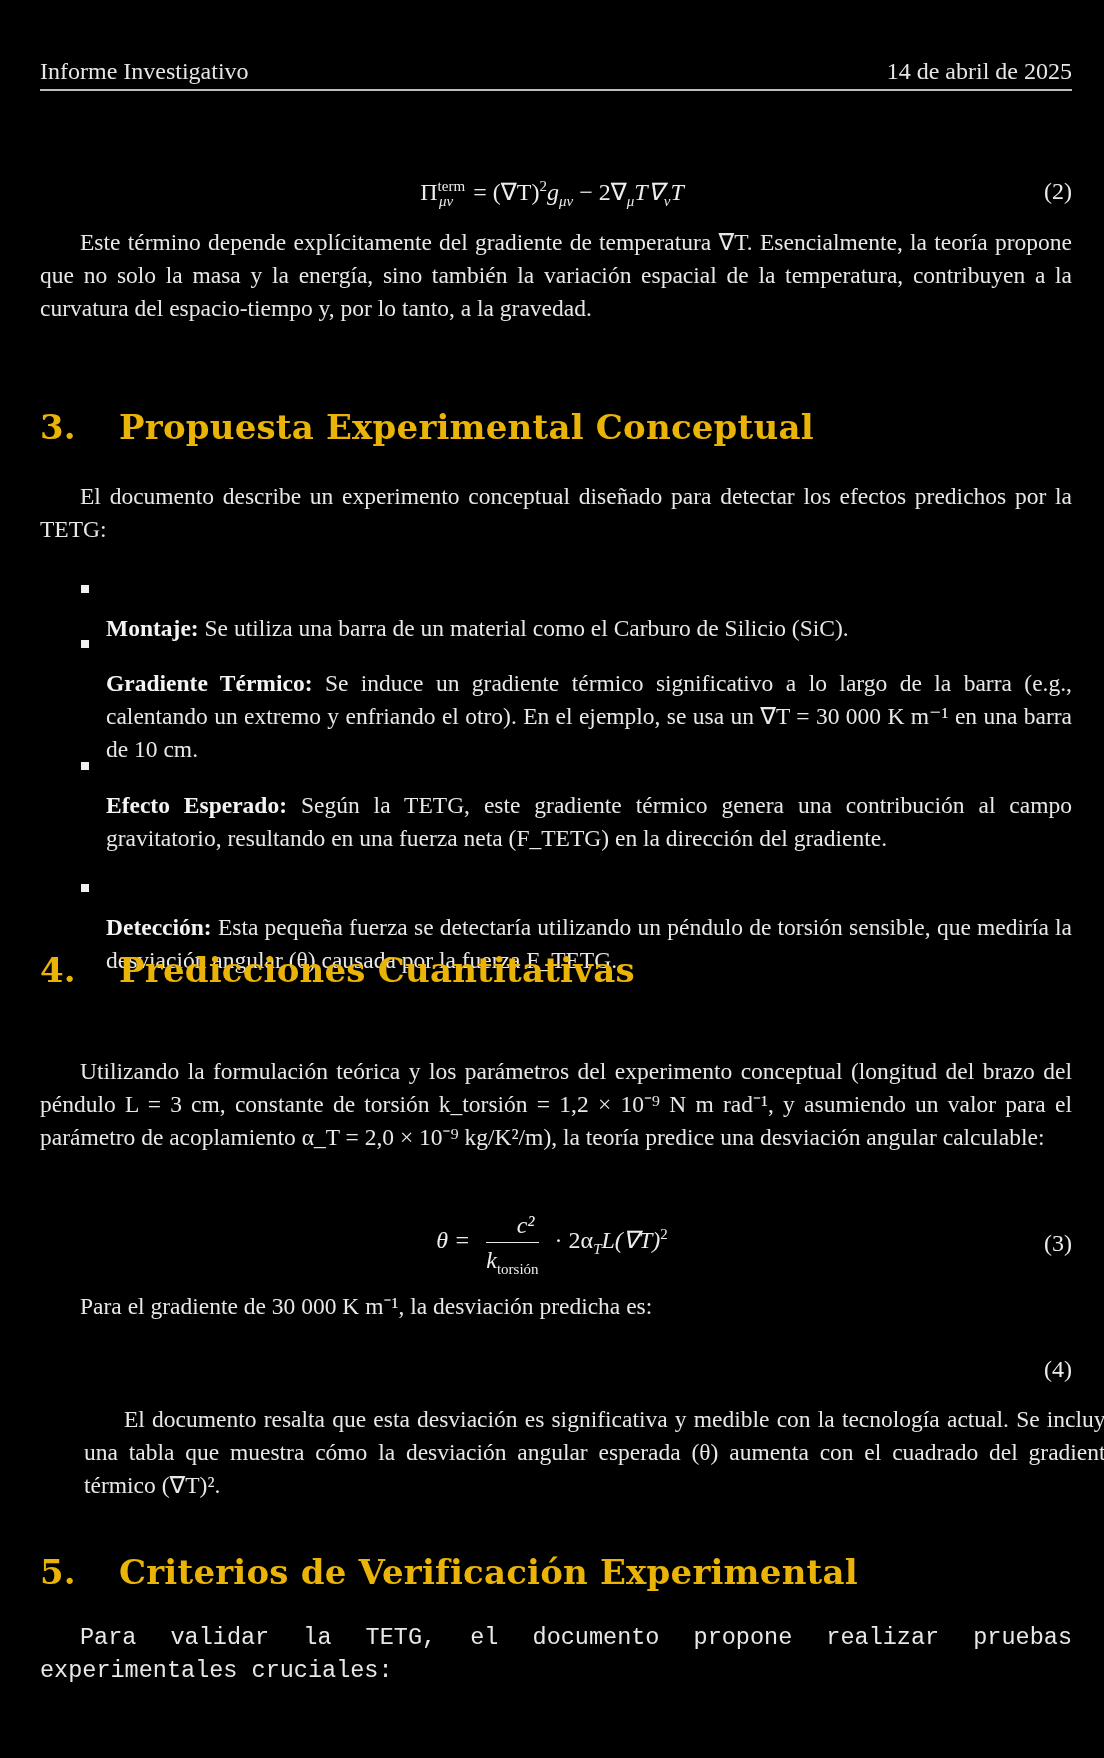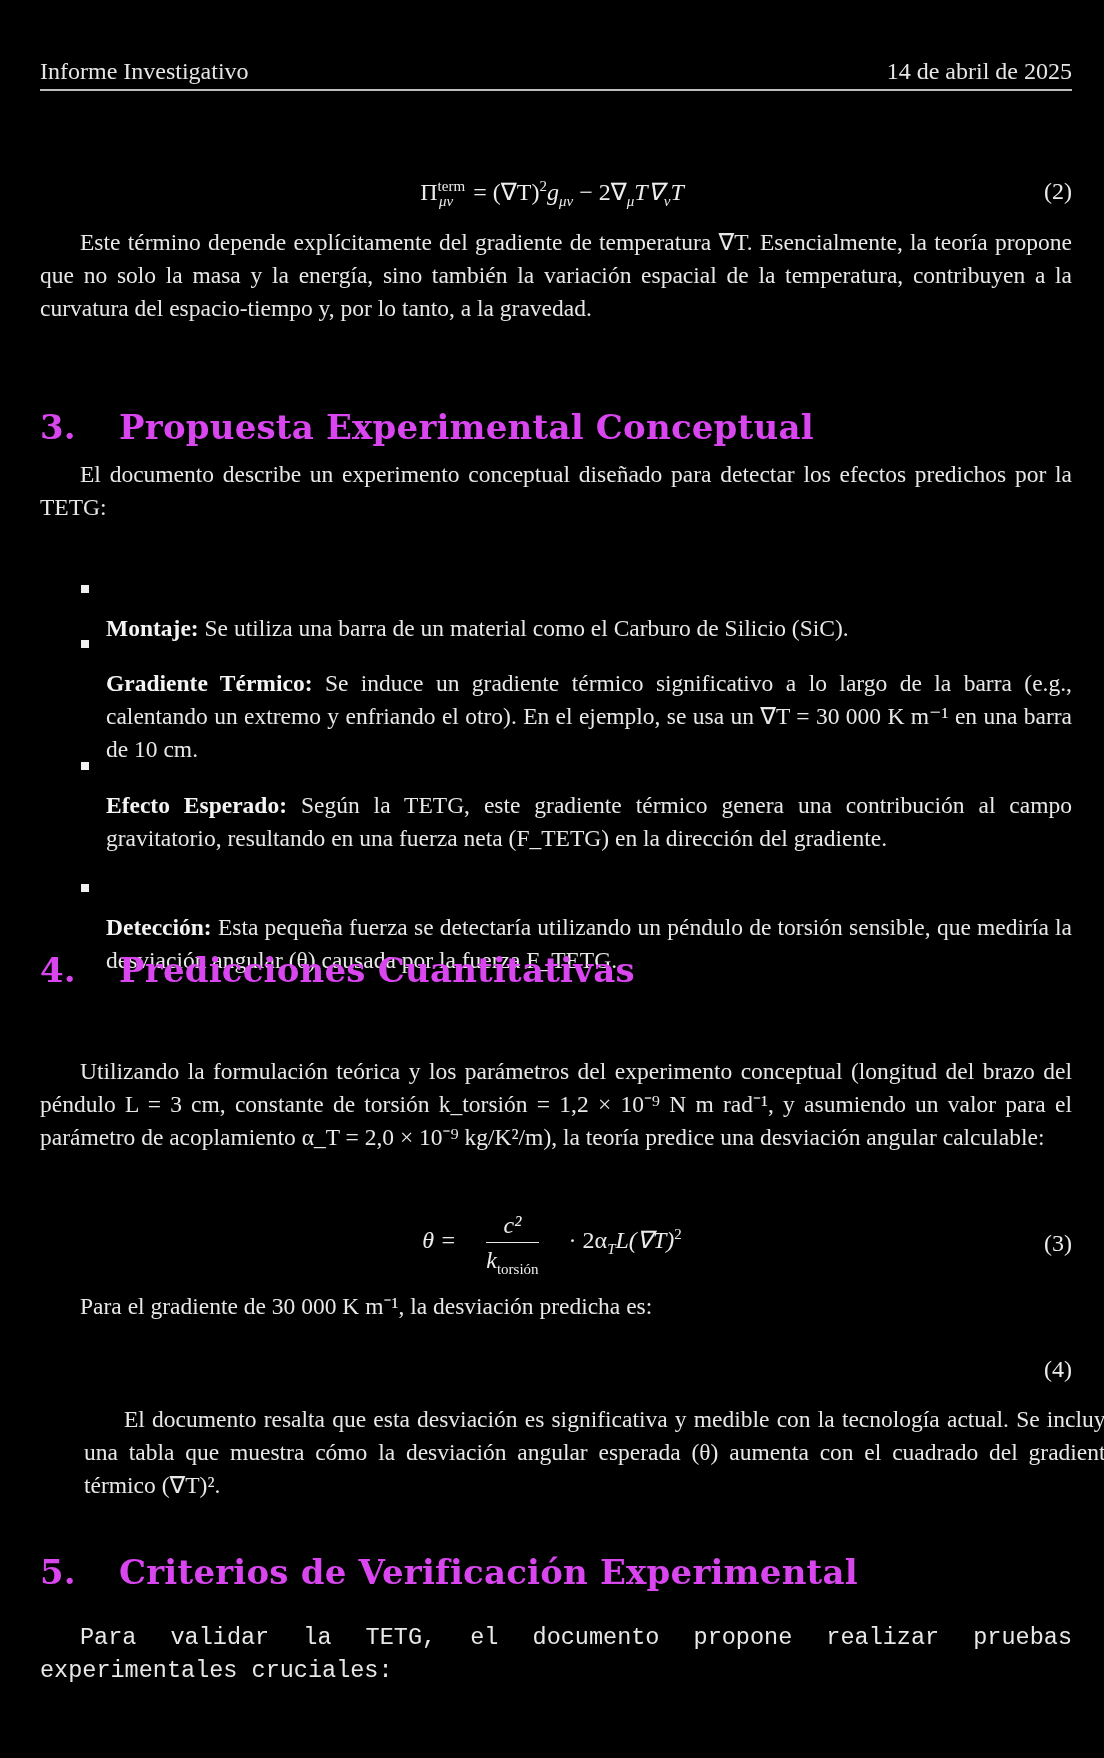--- a/index.html
+++ b/index.html
@@ -24,31 +24,31 @@
   }
   .para { position: absolute; left: 0; width: 1032px; margin: 0; }
   .para .indent { display: inline-block; width: 40px; }
   .eq { position: absolute; left: 0; width: 1032px; font-family: "Liberation Serif", serif; font-size: 24px; color: #ececec; }
   .eq .center { position: absolute; left: 0; right: 8px; text-align: center; }
   .eq .num { position: absolute; right: 0; }
   i.m { font-style: italic; }
   sub, sup { font-size: 15px; line-height: 0; }
   .h2 {
     position: absolute; left: 0; font-family: "DejaVu Serif", serif;
-    font-weight: bold; font-size: 34px; line-height: 40px; color: #d946ef;
+    font-weight: bold; font-size: 34px; line-height: 40px; color: #eab308;
     letter-spacing: 0.2px;
   }
   .h2 .secnum { display: inline-block; width: 79px; }
   .li { position: absolute; left: 0; width: 1032px; }
   .li .bullet {
     position: absolute; left: 41px; top: 13px; width: 8px; height: 8px; background: #f0f0f0;
   }
   .li .li-text { position: absolute; left: 66px; width: 966px; margin-top: 40px; }
   .li b { font-weight: bold; color: #f4f4f4; }
-  .frac { display: inline-block; vertical-align: middle; text-align: center; margin: 0 24px; }
+  .frac { display: inline-block; vertical-align: middle; text-align: right; margin: 0 10px; }
   .frac .top { display: block; padding: 0 4px; border-bottom: 1.5px solid #e8e8e8; line-height: 34px; }
   .frac .bot { display: block; line-height: 34px; }
 </style>
 </head>
 <body>
 
 <div class="page">
 
   <div class="runhead">
     <span>Informe Investigativo</span>
@@ -63,21 +63,21 @@
     </div>
     <span class="num">(2)</span>
   </div>
 
   <p class="para body-text" style="top:226px;"><span class="indent"></span><span>Este término depende explícitamente del gradiente de temperatura ∇T. Esencialmente, la teoría propone que no solo la masa y la energía, sino también la variación espacial de la temperatura, contribuyen a la curvatura del espacio-tiempo y, por lo tanto, a la gravedad.</span></p>
 
   <div class="h2" style="top:407px;">
     <span class="secnum">3.</span><span>Propuesta Experimental Conceptual</span>
   </div>
 
-  <p class="para body-text" style="top:458px;"><span class="indent"></span><span>El documento describe un experimento conceptual diseñado para detectar los efectos predichos por la TETG:</span></p>
+  <p class="para body-text" style="top:480px;"><span class="indent"></span><span>El documento describe un experimento conceptual diseñado para detectar los efectos predichos por la TETG:</span></p>
 
   <div class="li body-text" style="top:572px;">
     <span class="bullet"></span>
     <div class="li-text"><b>Montaje:</b><span> Se utiliza una barra de un material como el Carburo de Silicio (SiC).</span></div>
   </div>
 
   <div class="li body-text" style="top:627px;">
     <span class="bullet"></span>
     <div class="li-text"><b>Gradiente Térmico:</b><span> Se induce un gradiente térmico significativo a lo largo de la barra (e.g., calentando un extremo y enfriando el otro). En el ejemplo, se usa un ∇T = 30 000 K m⁻¹ en una barra de 10 cm.</span></div>
   </div>

